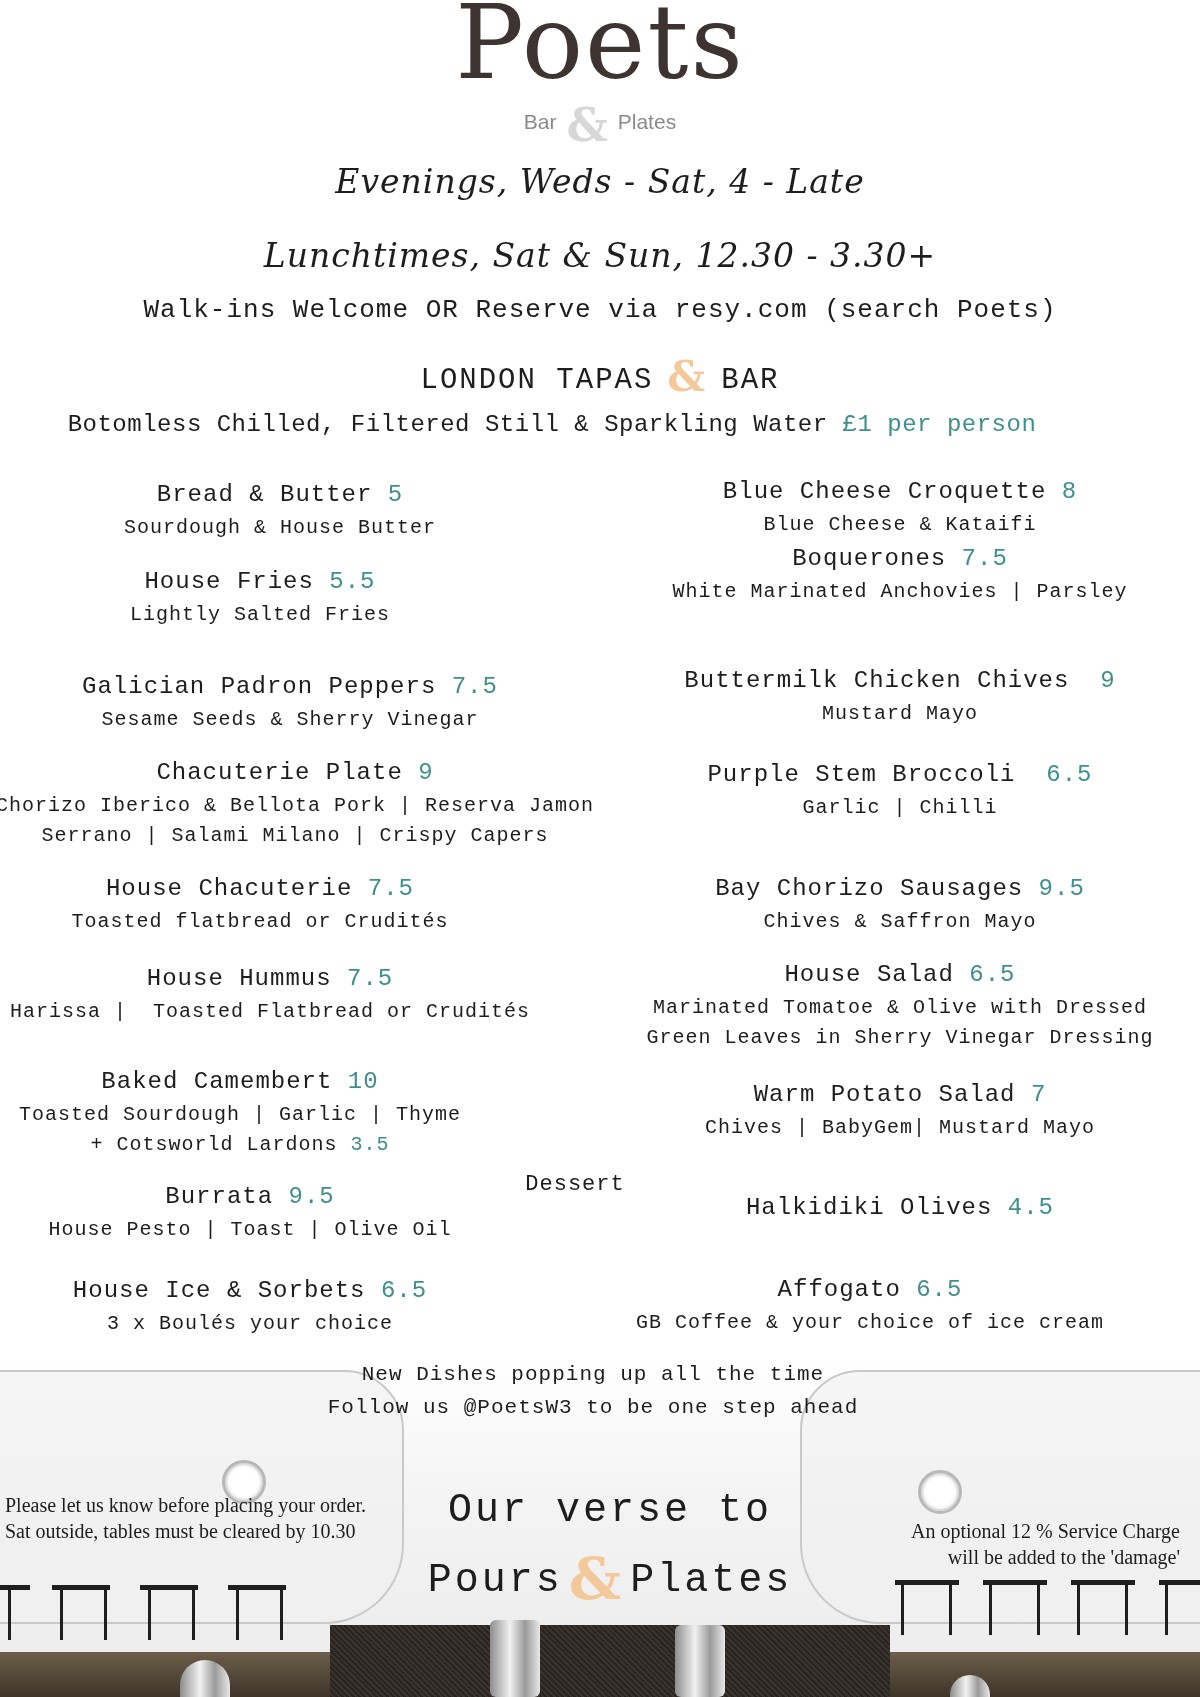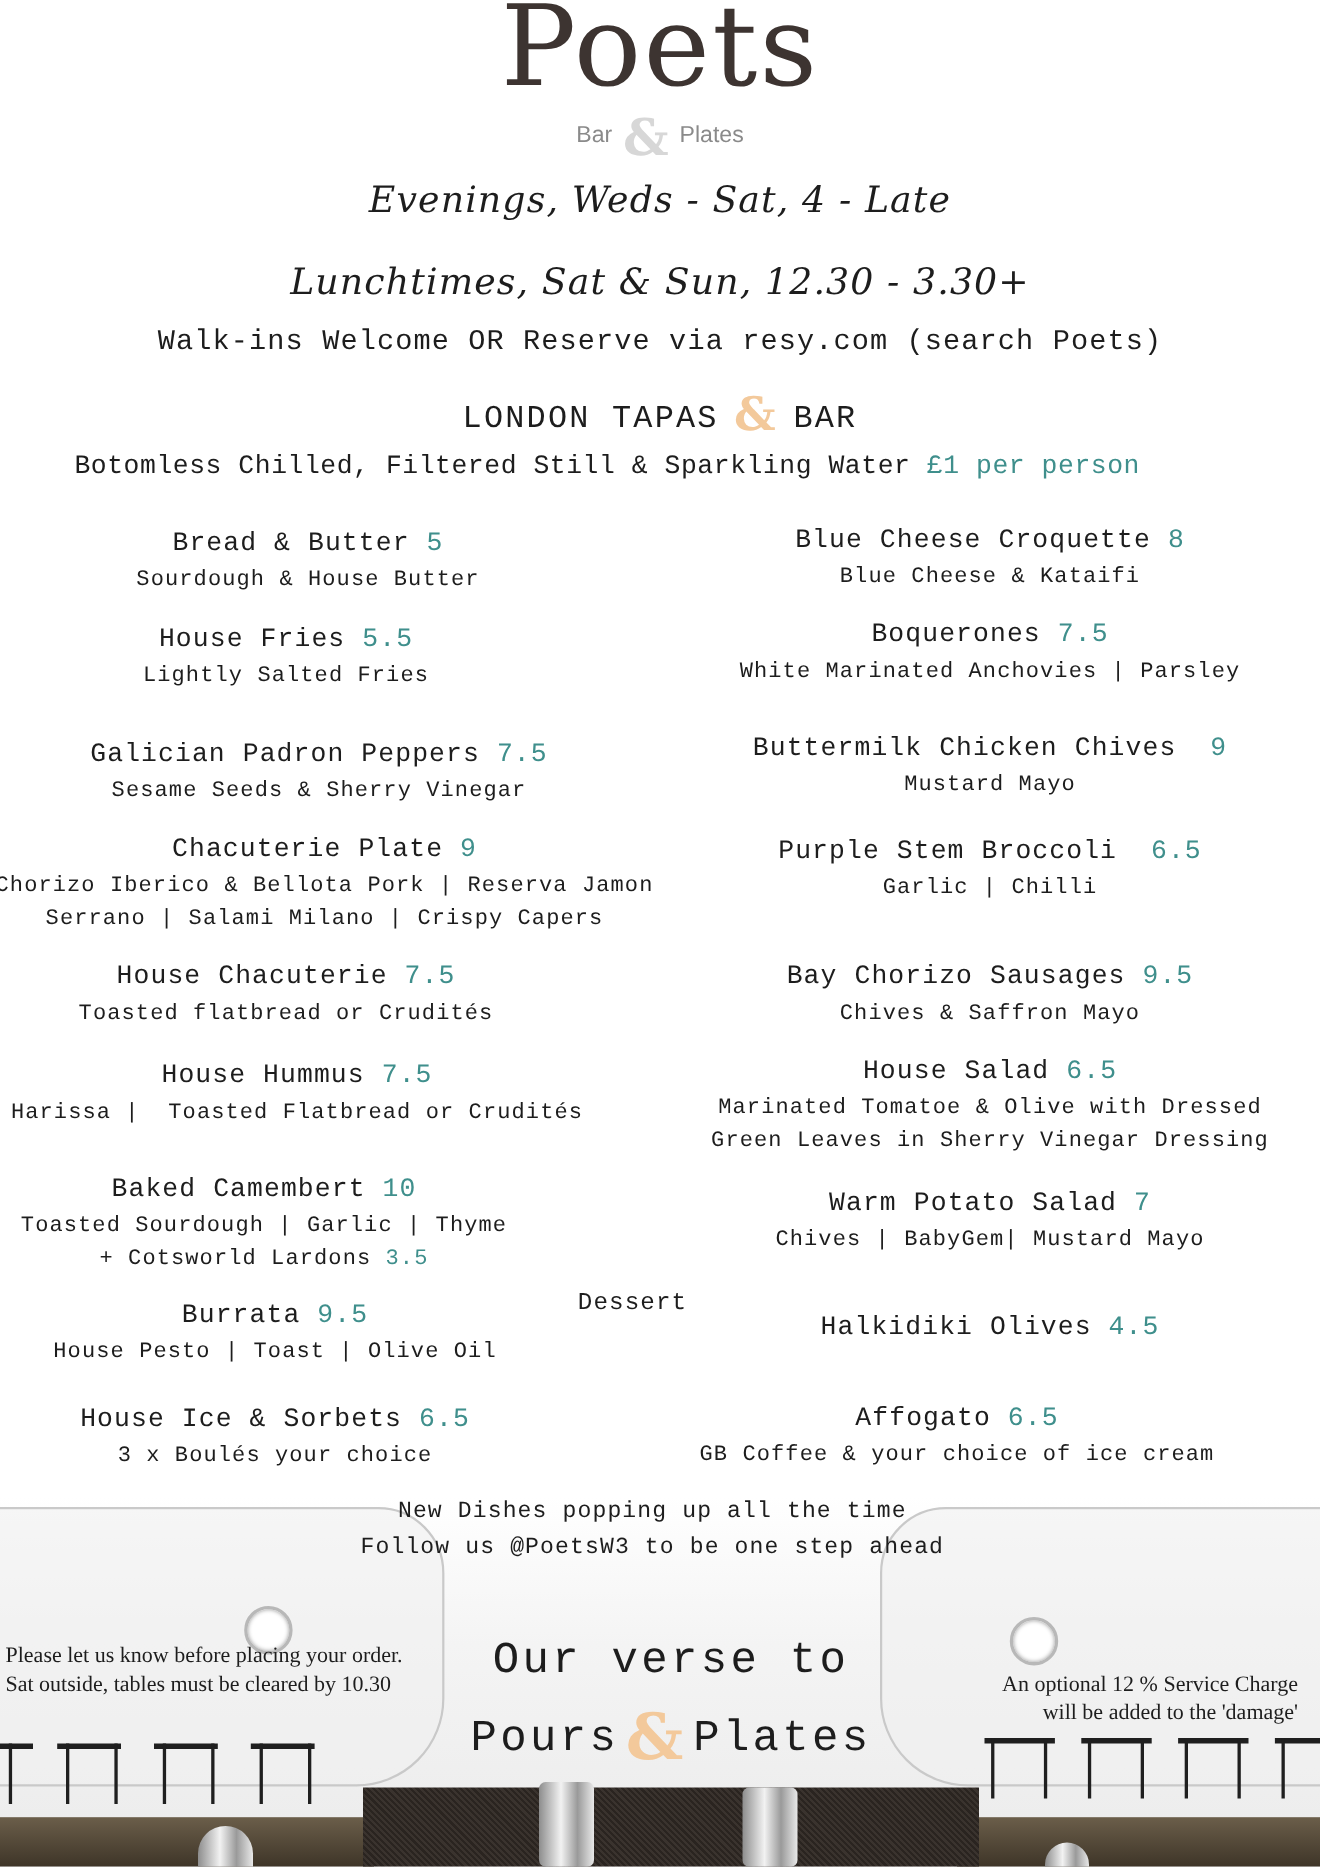--- a/index.html
+++ b/index.html
@@ -150,21 +150,21 @@
 </div>
 <div class="abs item col-l" style="top:1182px;left:-30px;">
   <div class="name"><span>Burrata</span> <span class="teal">9.5</span></div>
   <div class="desc">House Pesto | Toast | Olive Oil</div>
 </div>
 
 <div class="abs item col-r" style="top:477px;left:620px;">
   <div class="name"><span>Blue Cheese Croquette</span> <span class="teal">8</span></div>
   <div class="desc">Blue Cheese &amp; Kataifi</div>
 </div>
-<div class="abs item col-r" style="top:563px;">
+<div class="abs item col-r" style="top:544px;">
   <div class="name"><span>Boquerones</span> <span class="teal">7.5</span></div>
   <div class="desc">White Marinated Anchovies | Parsley</div>
 </div>
 <div class="abs item col-r" style="top:666px;">
   <div class="name"><span>Buttermilk Chicken Chives</span>&nbsp; <span class="teal">9</span></div>
   <div class="desc">Mustard Mayo</div>
 </div>
 <div class="abs item col-r" style="top:760px;">
   <div class="name"><span>Purple Stem Broccoli</span>&nbsp; <span class="teal">6.5</span></div>
   <div class="desc">Garlic | Chilli</div>

